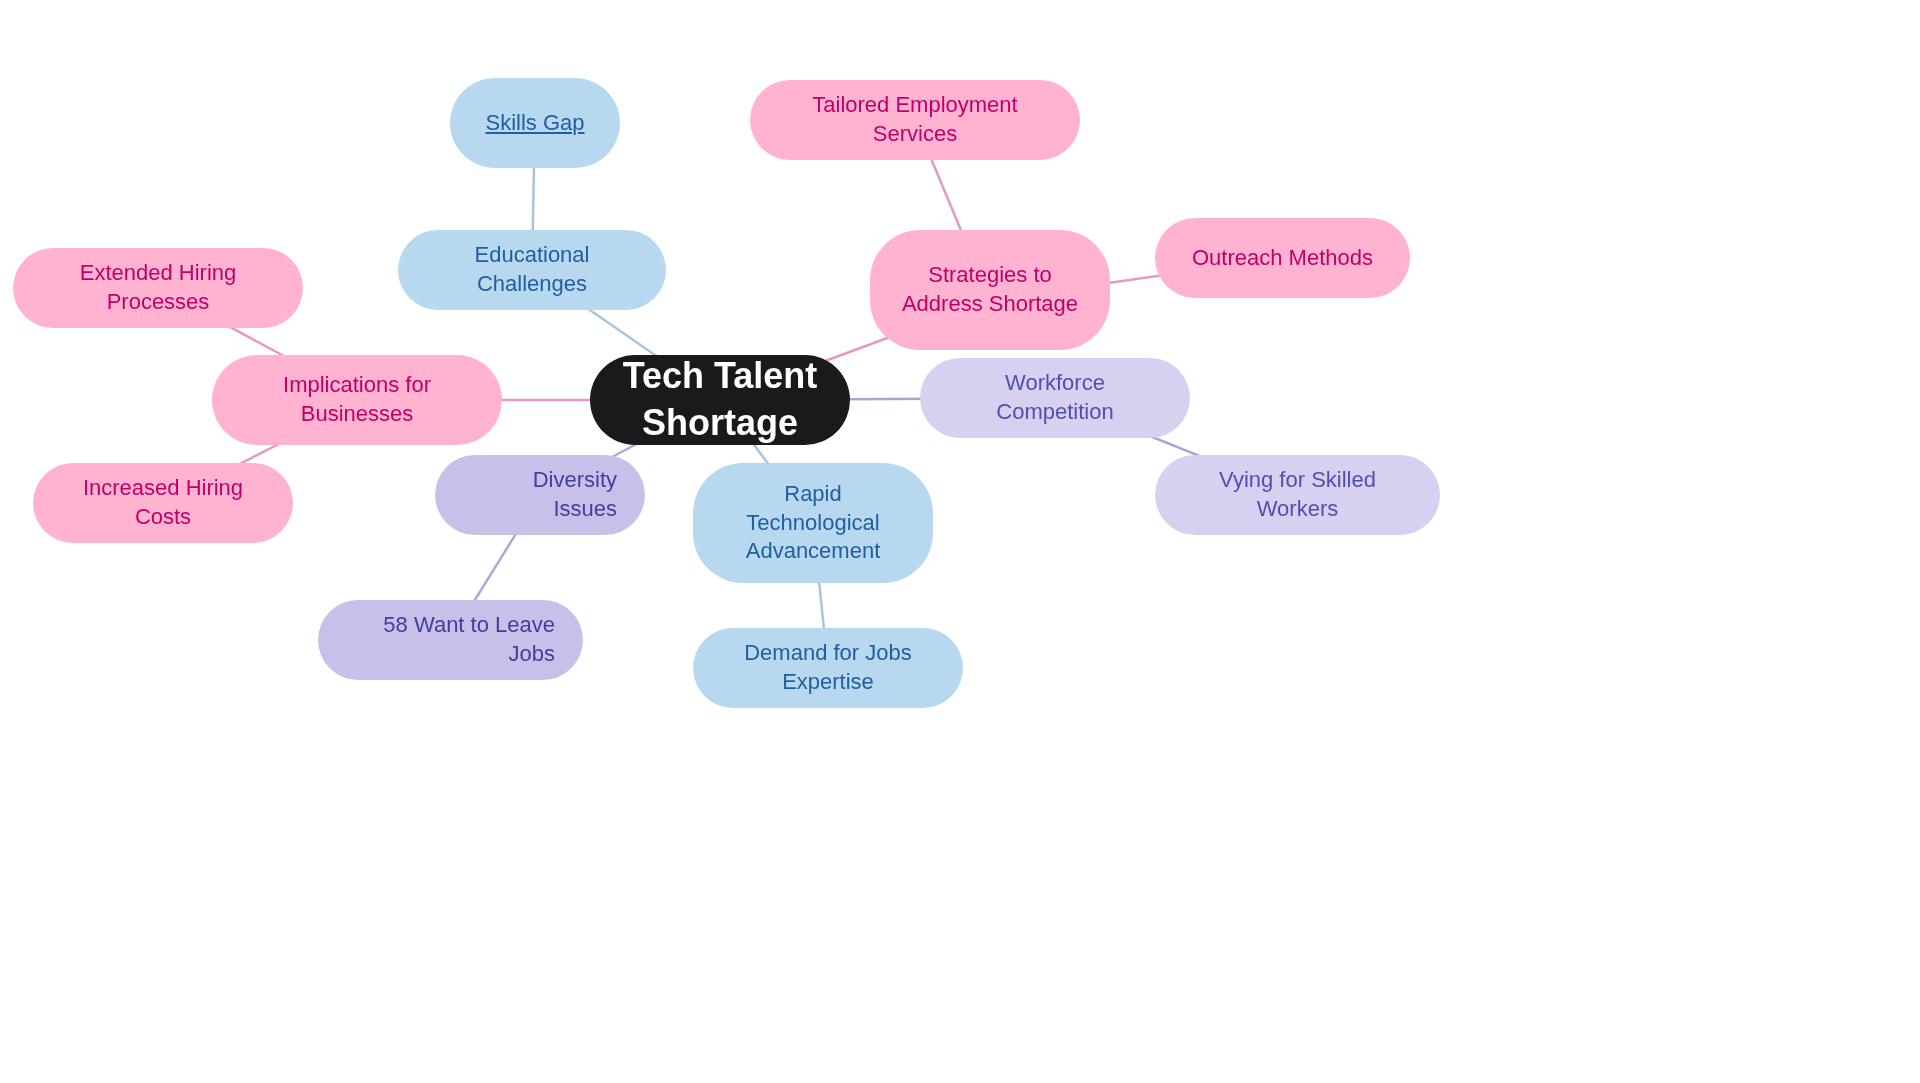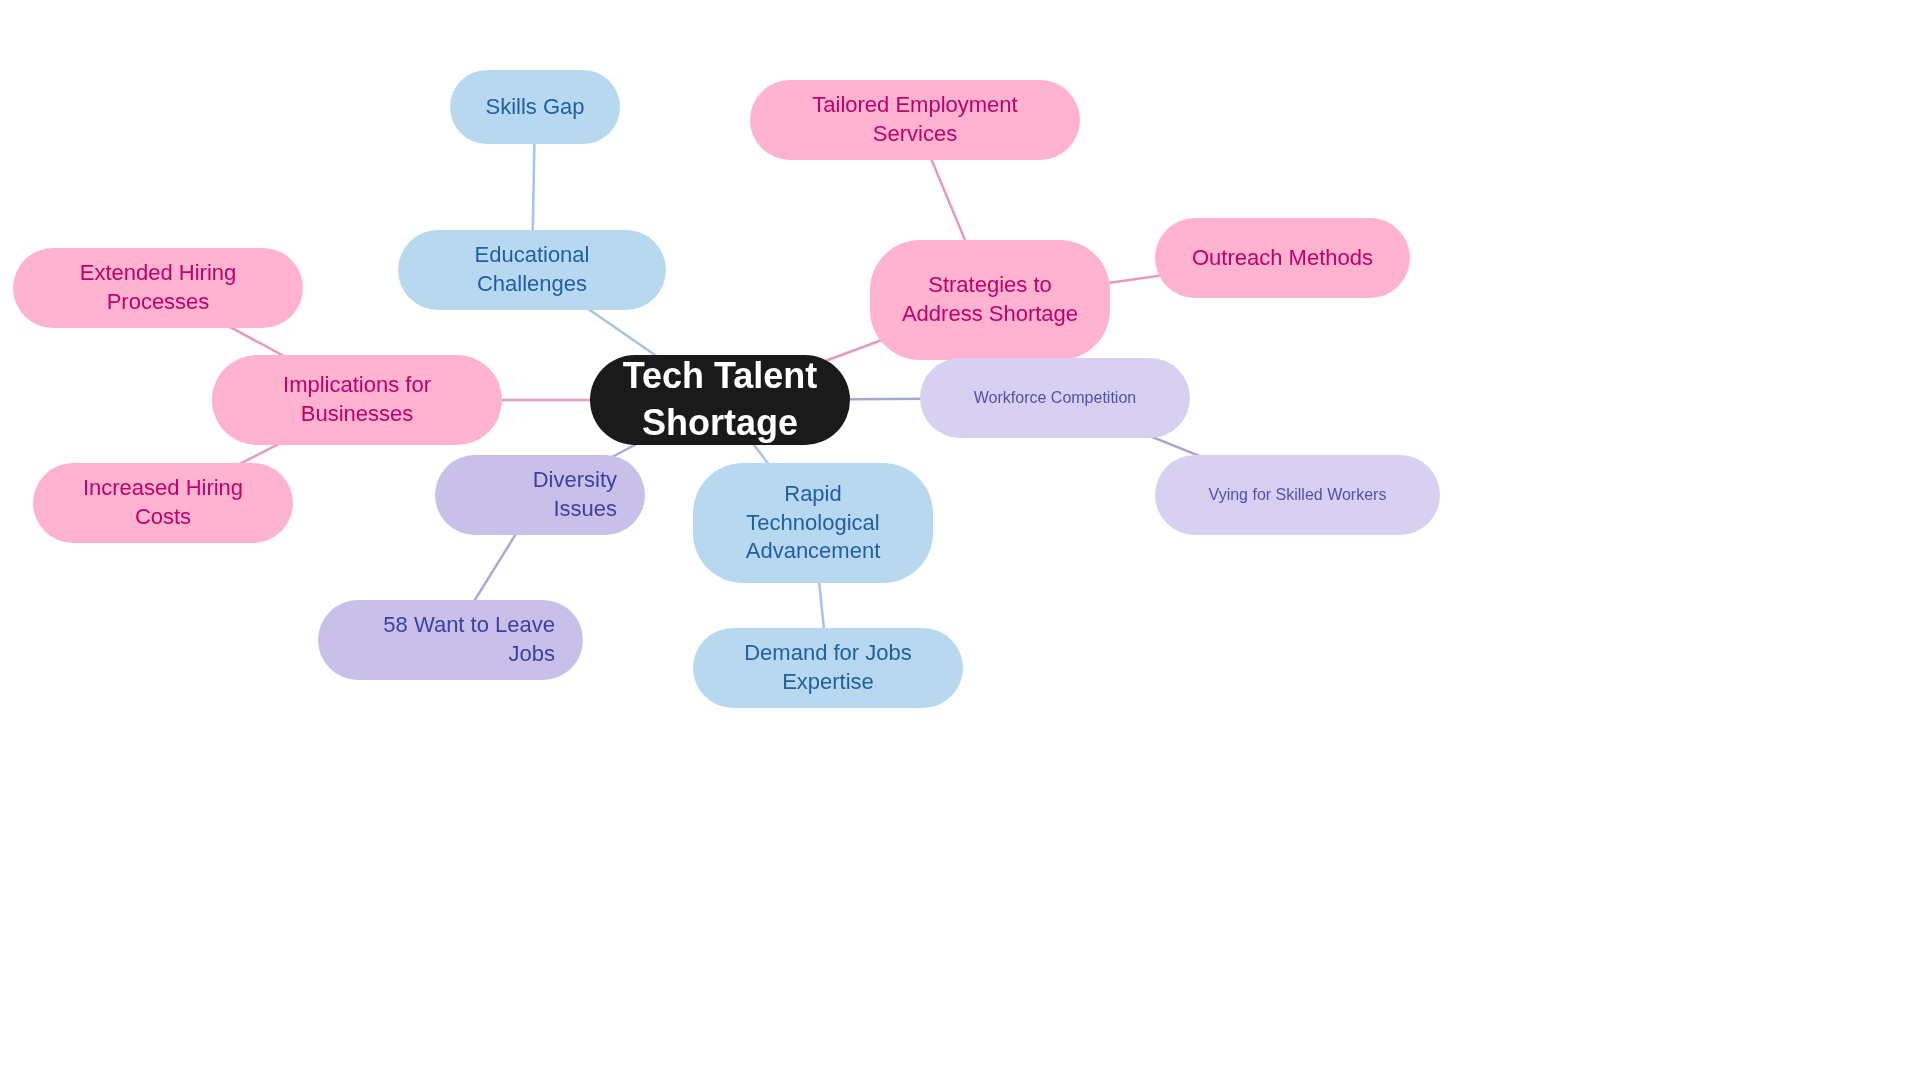--- a/index.html
+++ b/index.html
@@ -55,21 +55,21 @@
     .node-purple-light {
       background: #c8c0e8;
       color: #4040a0;
       font-size: 22px;
       font-weight: 400;
       text-align: right;
     }
     .node-lavender {
       background: #d8d0f0;
       color: #5050b0;
-      font-size: 16px;
+      font-size: 22px;
       font-weight: 500;
     }
   </style>
 </head>
 <body>
 
 <svg id="connections">
     <line x1="720" y1="400" x2="365" y2="400" stroke="#e080b0" stroke-width="2.5" stroke-opacity="0.8"></line>
     <line x1="365" y1="400" x2="158" y2="288" stroke="#e080b0" stroke-width="2.5" stroke-opacity="0.8"></line>
     <line x1="365" y1="400" x2="163" y2="503" stroke="#e080b0" stroke-width="2.5" stroke-opacity="0.8"></line>
@@ -89,23 +89,23 @@
 <div class="node node-center" style="left: 590px; top: 355px; width: 260px; height: 90px;">Tech Talent Shortage</div>
 
 <div class="node node-pink" style="left: 212px; top: 355px; width: 290px; height: 90px;">Implications for Businesses</div>
 
 <div class="node node-pink" style="left: 13px; top: 248px; width: 290px; height: 80px;">Extended Hiring Processes</div>
 
 <div class="node node-pink" style="left: 33px; top: 463px; width: 260px; height: 80px;">Increased Hiring Costs</div>
 
 <div class="node node-blue-light" style="left: 398px; top: 230px; width: 268px; height: 80px;">Educational Challenges</div>
 
-<div class="node node-blue-light" style="left: 450px; top: 70px; width: 170px; height: 74px;">Skills Gap</div>
+<div class="node node-blue-light" style="left: 450px; top: 78px; width: 170px; height: 90px; text-decoration: underline;">Skills Gap</div>
 
-<div class="node node-pink" style="left: 870px; top: 240px; width: 240px; height: 120px;">Strategies to Address Shortage</div>
+<div class="node node-pink" style="left: 870px; top: 230px; width: 240px; height: 120px;">Strategies to Address Shortage</div>
 
 <div class="node node-pink" style="left: 750px; top: 80px; width: 330px; height: 80px;">Tailored Employment Services</div>
 
 <div class="node node-pink" style="left: 1155px; top: 218px; width: 255px; height: 80px;">Outreach Methods</div>
 
 <div class="node node-lavender" style="left: 920px; top: 358px; width: 270px; height: 80px;">Workforce Competition</div>
 
 <div class="node node-lavender" style="left: 1155px; top: 455px; width: 285px; height: 80px;">Vying for Skilled Workers</div>
 
 <div class="node node-blue-light" style="left: 693px; top: 463px; width: 240px; height: 120px;">Rapid Technological Advancement</div>

